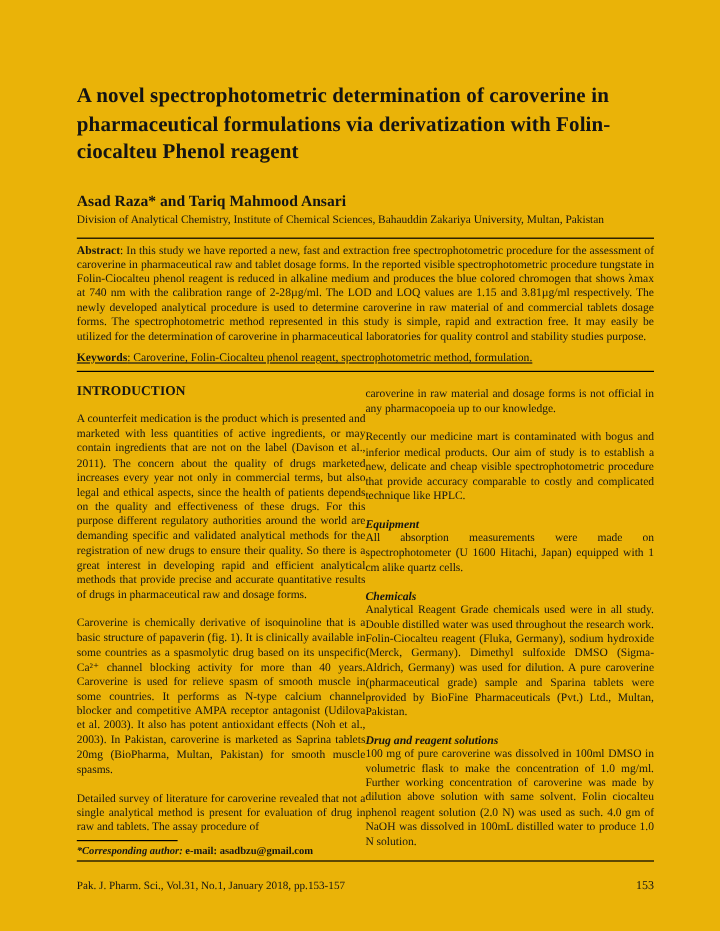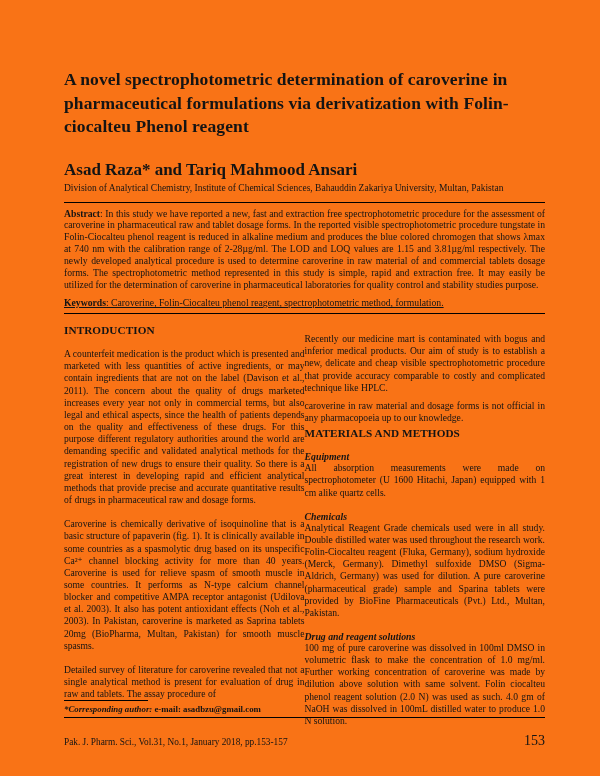--- a/index.html
+++ b/index.html
@@ -1,32 +1,32 @@
 <!DOCTYPE html>
 <html><head>
 <meta charset="utf-8">
 <style>
   html,body { margin:0; padding:0; background:#e8e8e8; }
   .page {
     position:relative;
     width:600px; height:776px;
-    background:#f97316;
+    background:#eab308;
     color:#141414;
     font-family:"Liberation Serif","DejaVu Serif",serif;
     overflow:hidden;
     margin:0 auto;
     box-shadow:0 0 4px rgba(0,0,0,.25);
   }
   .content { position:absolute; left:64px; top:68px; width:481px; }
 
   h1.title {
     font-size:17.5px; line-height:23.5px; font-weight:700;
     margin:0; letter-spacing:.1px;
   }
-  p.authors { font-size:17px; font-weight:700; margin:21px 0 3px; }
+  p.authors { font-size:13px; font-weight:700; margin:21px 0 3px; }
   p.affiliation { font-size:9.5px; margin:0; }
 
   .rule-heavy { border:none; border-top:1.6px solid #000; margin:9px 0 0; }
   .rule-thin  { border:none; border-top:1.1px solid #000; margin:5px 0 0; }
 
   p.abstract {
     margin:5px 0 0; font-size:9.7px; line-height:11.95px;
     text-align:justify;
   }
   p.keywords { margin:6px 0 0; font-size:9.7px;text-decoration:underline; }
@@ -48,21 +48,21 @@
   .footnote-rule { width:84px; border-top:1px solid #000; }
   .footnote p { font-size:8.8px; margin:3px 0 0;font-weight:bold; }
   .footnote .fn-label { font-style:italic; }
 
   .footer {
     position:absolute; left:64px; top:717px; width:481px;
     border-top:1.2px solid #000; padding-top:15px;
     display:flex; justify-content:space-between; align-items:baseline;font-family:Liberation Serif, serif;
   }
   .footer .journal { font-size:9.3px; }
-  .footer .pageno  { font-size:14px; }
+  .footer .pageno  { font-size:10px; }
 </style>
 </head>
 <body>
 
 <div class="page">
   <div class="content">
 
     <h1 class="title">A novel spectrophotometric determination of caroverine in pharmaceutical formulations via derivatization with Folin-ciocalteu Phenol reagent</h1>
     <p class="authors">Asad Raza* and Tariq Mahmood Ansari</p>
     <p class="affiliation">Division of Analytical Chemistry, Institute of Chemical Sciences, Bahauddin Zakariya University, Multan, Pakistan</p>
@@ -78,23 +78,22 @@
     <div class="columns">
 
       <div class="col">
         <h2 class="section">INTRODUCTION</h2>
         <p class="body">A counterfeit medication is the product which is presented and marketed with less quantities of active ingredients, or may contain ingredients that are not on the label (Davison et al., 2011). The concern about the quality of drugs marketed increases every year not only in commercial terms, but also legal and ethical aspects, since the health of patients depends on the quality and effectiveness of these drugs. For this purpose different regulatory authorities around the world are demanding specific and validated analytical methods for the registration of new drugs to ensure their quality. So there is a great interest in developing rapid and efficient analytical methods that provide precise and accurate quantitative results of drugs in pharmaceutical raw and dosage forms.</p>
         <p class="body">Caroverine is chemically derivative of isoquinoline that is a basic structure of papaverin (fig. 1). It is clinically available in some countries as a spasmolytic drug based on its unspecific Ca²⁺ channel blocking activity for more than 40 years. Caroverine is used for relieve spasm of smooth muscle in some countries. It performs as N-type calcium channel blocker and competitive AMPA receptor antagonist (Udilova et al. 2003). It also has potent antioxidant effects (Noh et al., 2003). In Pakistan, caroverine is marketed as Saprina tablets 20mg (BioPharma, Multan, Pakistan) for smooth muscle spasms.</p>
         <p class="body">Detailed survey of literature for caroverine revealed that not a single analytical method is present for evaluation of drug in raw and tablets. The assay procedure of</p>
       </div>
 
       <div class="col">
+        <p class="body first-right">caroverine in raw material and dosage forms is not official in any pharmacopoeia up to our knowledge.</p>
         <p class="body">Recently our medicine mart is contaminated with bogus and inferior medical products. Our aim of study is to establish a new, delicate and cheap visible spectrophotometric procedure that provide accuracy comparable to costly and complicated technique like HPLC.</p>
-        <p class="body first-right">caroverine in raw material and dosage forms is not official in any pharmacopoeia up to our knowledge.</p>
-        <h2 class="section">MATERIALS AND METHODS</h2>
         <h3 class="sub">Equipment</h3>
         <p class="body after-sub">All absorption measurements were made on spectrophotometer (U 1600 Hitachi, Japan) equipped with 1 cm alike quartz cells.</p>
         <h3 class="sub">Chemicals</h3>
         <p class="body after-sub">Analytical Reagent Grade chemicals used were in all study. Double distilled water was used throughout the research work. Folin-Ciocalteu reagent (Fluka, Germany), sodium hydroxide (Merck, Germany). Dimethyl sulfoxide DMSO (Sigma-Aldrich, Germany) was used for dilution. A pure caroverine (pharmaceutical grade) sample and Sparina tablets were provided by BioFine Pharmaceuticals (Pvt.) Ltd., Multan, Pakistan.</p>
         <h3 class="sub">Drug and reagent solutions</h3>
         <p class="body after-sub">100 mg of pure caroverine was dissolved in 100ml DMSO in volumetric flask to make the concentration of 1.0 mg/ml. Further working concentration of caroverine was made by dilution above solution with same solvent. Folin ciocalteu phenol reagent solution (2.0 N) was used as such. 4.0 gm of NaOH was dissolved in 100mL distilled water to produce 1.0 N solution.</p>
       </div>
 
     </div>
   </div>

